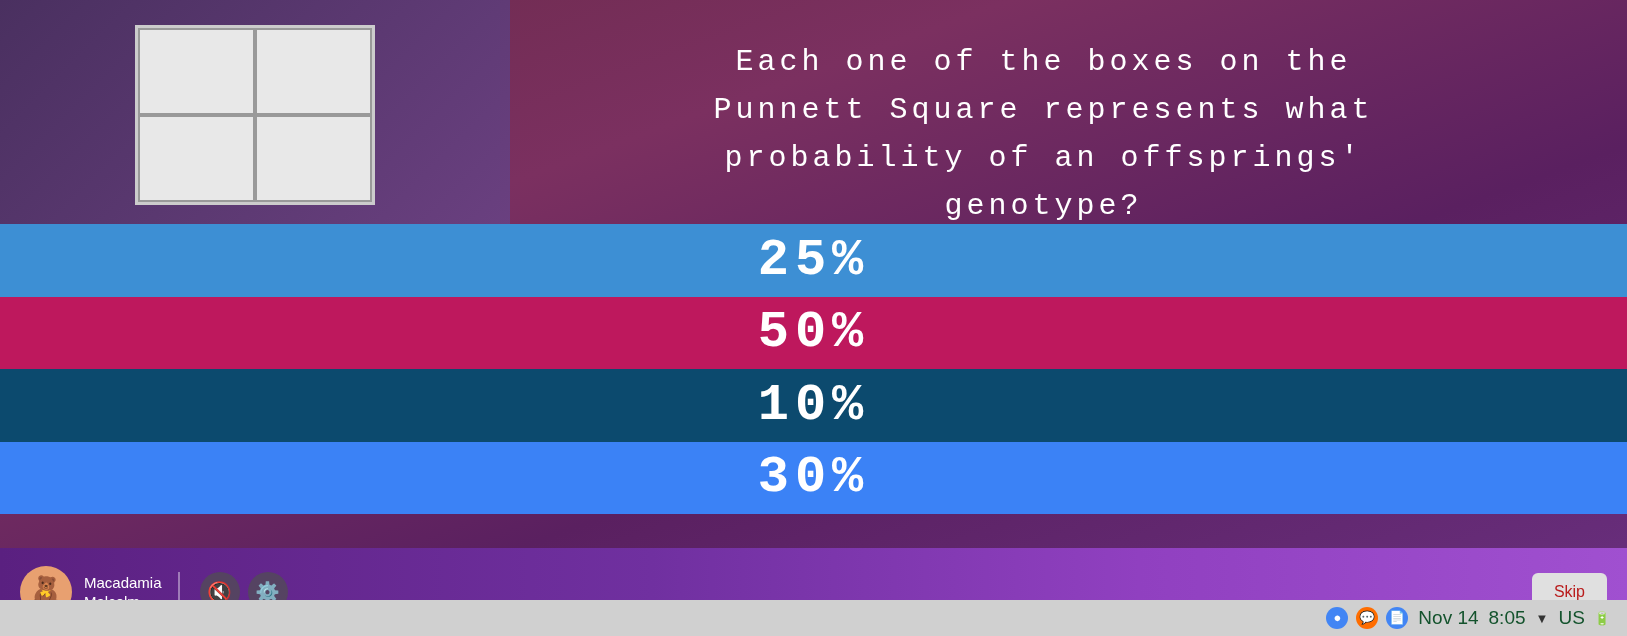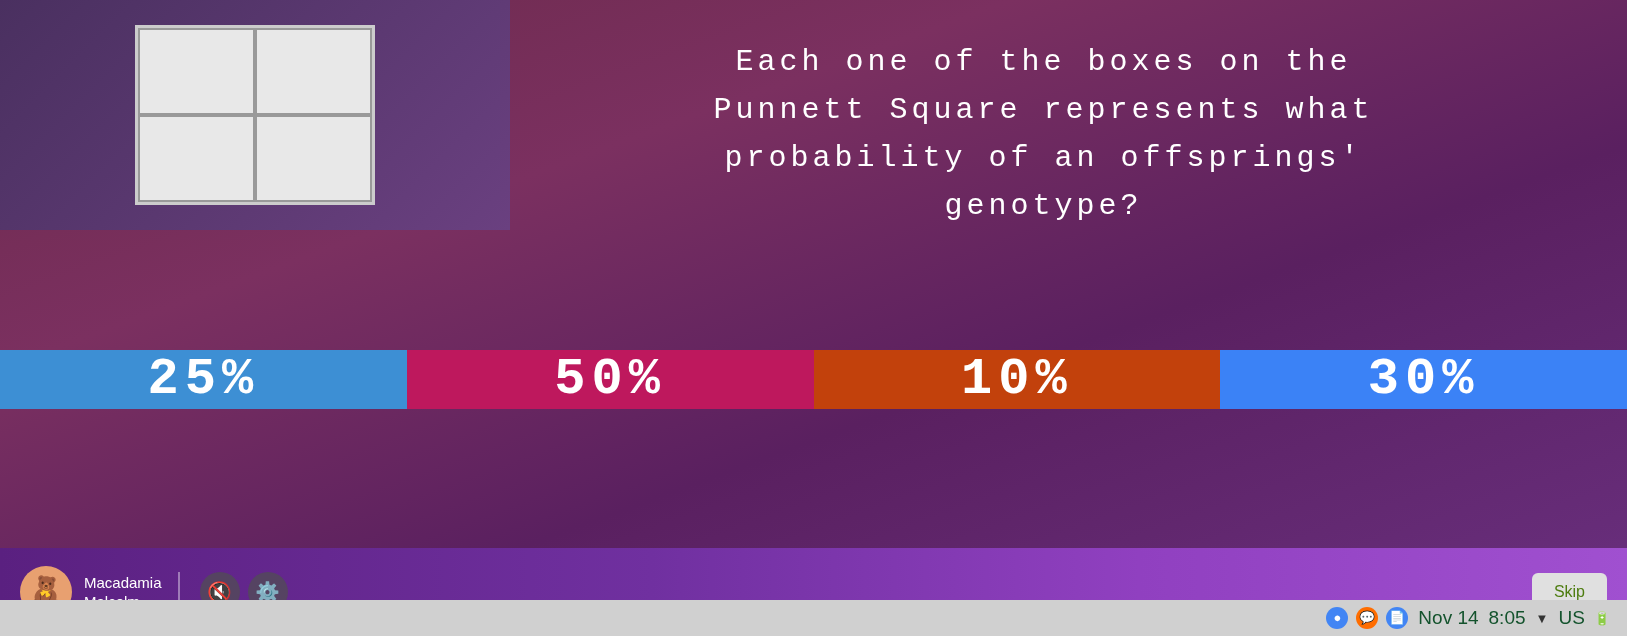--- a/index.html
+++ b/index.html
@@ -80,42 +80,42 @@
       font-family: 'Courier New', Courier, monospace;
       letter-spacing: 4px;
       line-height: 1.6;
       text-align: center;
       font-weight: normal;
     }
 
     
     .answers-row {
       position: absolute;
-      top: 234px;
+      top: 224px;
       left: 0;
       width: 100%;
       height: 290px;
       display: flex;
+      flex-direction: column;
       z-index: 5;
-      align-items: center;
     }
 
     .answer-btn {
       flex: 1;
       display: flex;
       align-items: center;
       justify-content: center;
       cursor: pointer;
       border: none;
       outline: none;
     }
 
     .answer-btn:nth-child(1) { background: #3d8fd4; }
     .answer-btn:nth-child(2) { background: #be185d; }
-    .answer-btn:nth-child(3) { background: #c2410c; }
+    .answer-btn:nth-child(3) { background: #0c4a6e; }
     .answer-btn:nth-child(4) { background: #3b82f6; }
 
     .answer-label {
       color: white;
       font-size: 52px;
       font-family: 'Courier New', Courier, monospace;
       letter-spacing: 6px;
       font-weight: bold;
     }
 
@@ -161,21 +161,21 @@
       align-items: center;
       justify-content: center;
       font-size: 20px;
       margin: 0 4px;
       cursor: pointer;
     }
 
     .skip-btn {
       margin-left: auto;
       background: #e0e0e0;
-      color: #4d7c0f;
+      color: #b91c1c;
       border: none;
       border-radius: 6px;
       padding: 10px 22px;
       font-size: 16px;
       font-family: Arial, sans-serif;
       cursor: pointer;
       font-weight: 500;
     }
 
     

